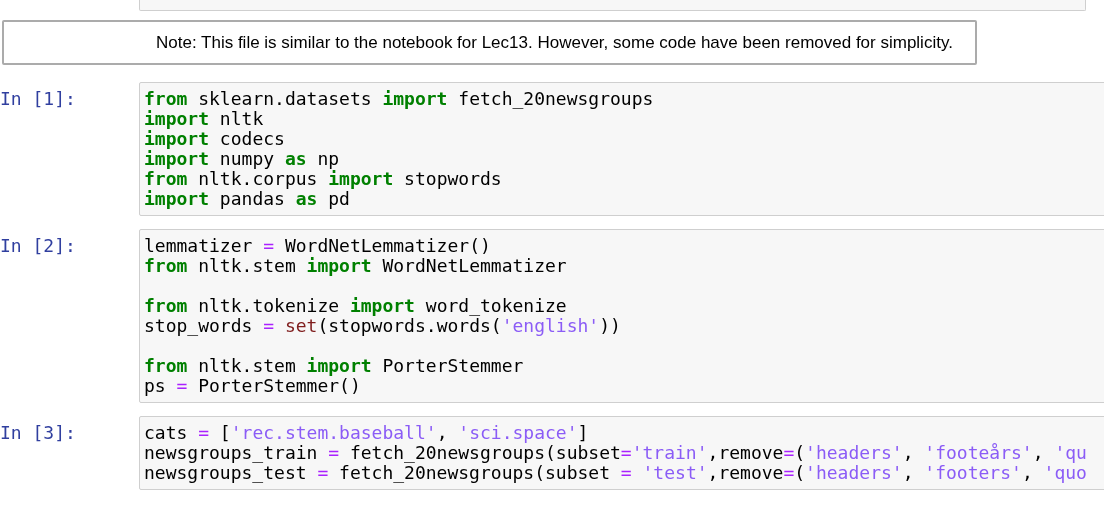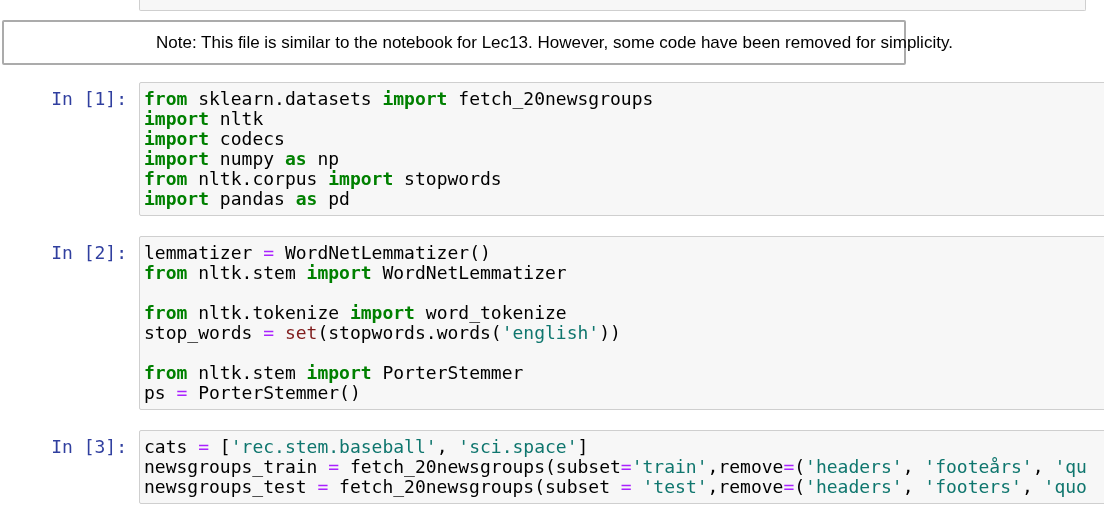--- a/index.html
+++ b/index.html
@@ -21,43 +21,43 @@
     height: 11px;
     box-sizing: border-box;
     background: #f7f7f7;
     border: 1px solid #cfcfcf;
     border-top: none;
     border-radius: 0 0 2px 2px;
   }
   
   .note-cell {
     margin: 9px 0 0 2px;
-    width: 904px;
+    width: 975px;
     box-sizing: border-box;
     background: #ffffff;
     border: 2px solid #ababab;
     border-radius: 2px;
     padding: 11px 8px 10px 152px;
   }
   .note-text {
     font-size: 17px;
     line-height: 20px;
     color: #000000;
     white-space: nowrap;
   }
   
   .cells { margin-top: 17px; }
   .cell-row { display: flex; align-items: flex-start; }
-  .cell-row + .cell-row { margin-top: 20px; }
+  .cell-row + .cell-row { margin-top: 13px; }
   .cell-row:nth-child(3) { }
   .prompt {
     width: 139px;
     box-sizing: border-box;
     padding: 7px 12px 0 0;
-    text-align: right;
+    text-align: left;
     font-family: "DejaVu Sans Mono", "Liberation Mono", monospace;
     font-size: 18px;
     line-height: 20px;
     color: #303F9F;
     flex: none;
   }
   .input-area {
     width: 1067px;
     box-sizing: border-box;
     background: #f7f7f7;
@@ -70,21 +70,21 @@
   .code-line {
     font-family: "DejaVu Sans Mono", "Liberation Mono", monospace;
     font-size: 18px;
     line-height: 20px;
     height: 20px;
     white-space: pre;
     color: #000000;
   }
   .tok-kw  { color: #008000; font-weight: bold; }
   .tok-op  { color: #AA22FF; }
-  .tok-str { color: #0f766e; }
+  .tok-str { color: #8b5cf6; }
   .tok-bi  { color: #7f1d1d; }
   .tok-pl  { color: #000000; }
 </style>
 </head>
 <body>
 
 <div class="partial-input"></div>
 
 <div class="note-cell">
   <div class="note-text">Note: This file is similar to the notebook for Lec13. However, some code have been removed for simplicity.</div>

